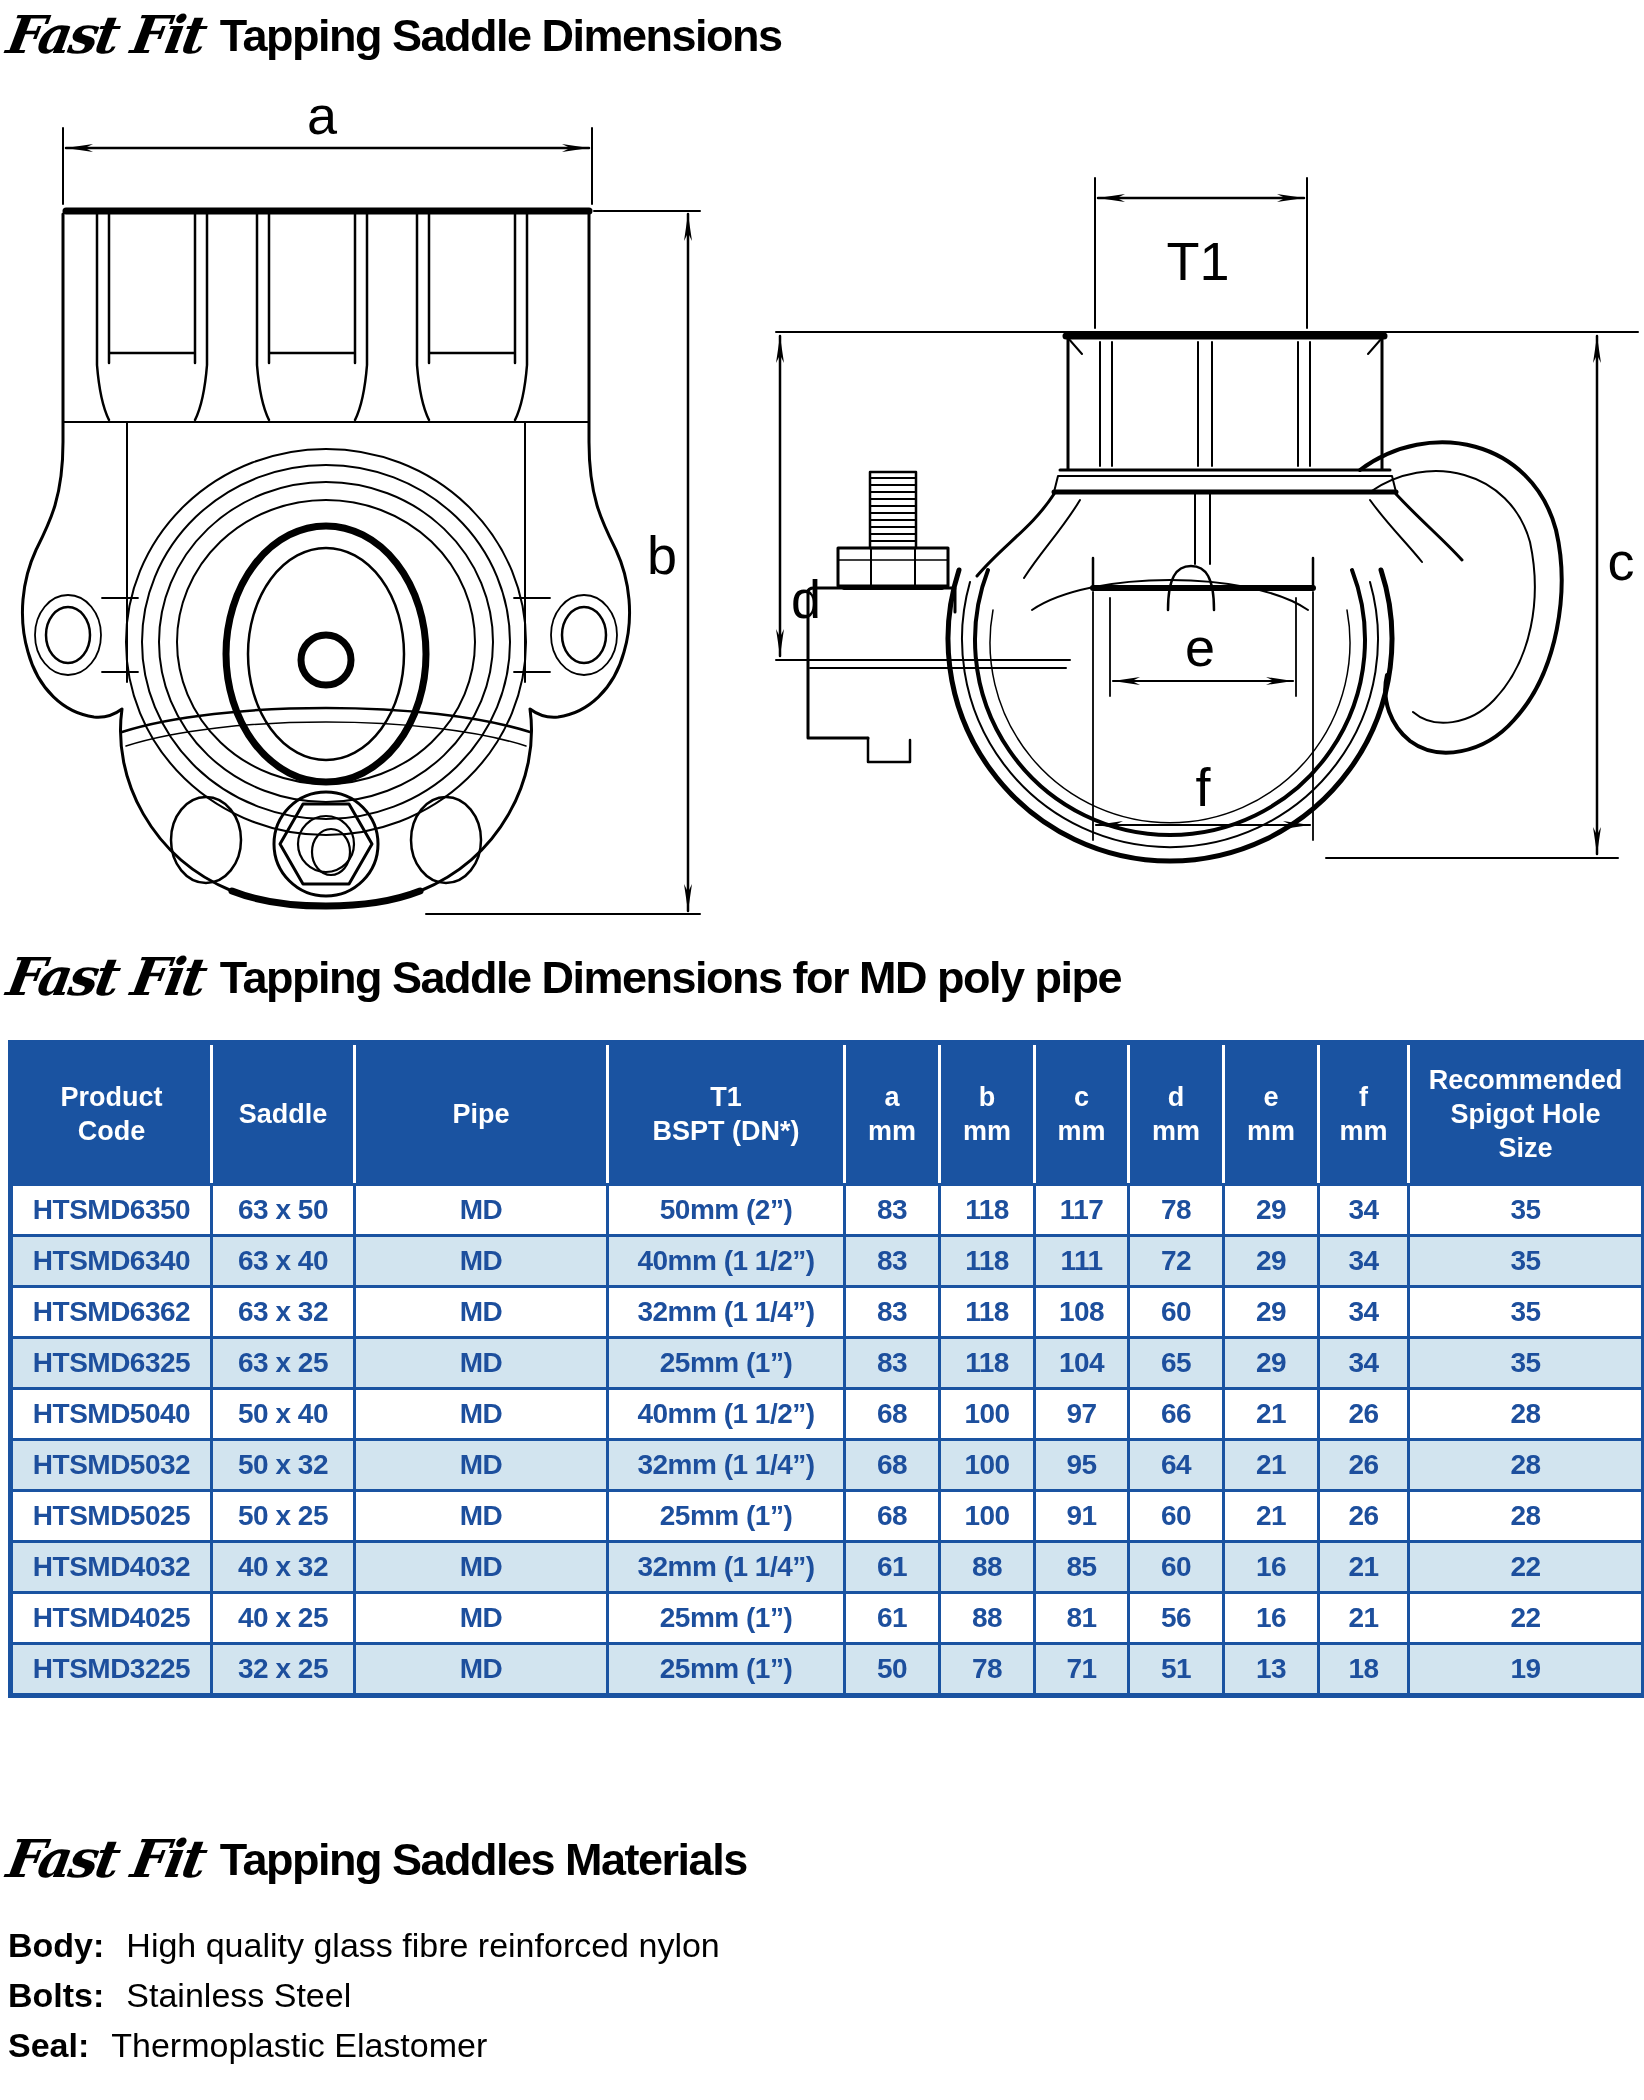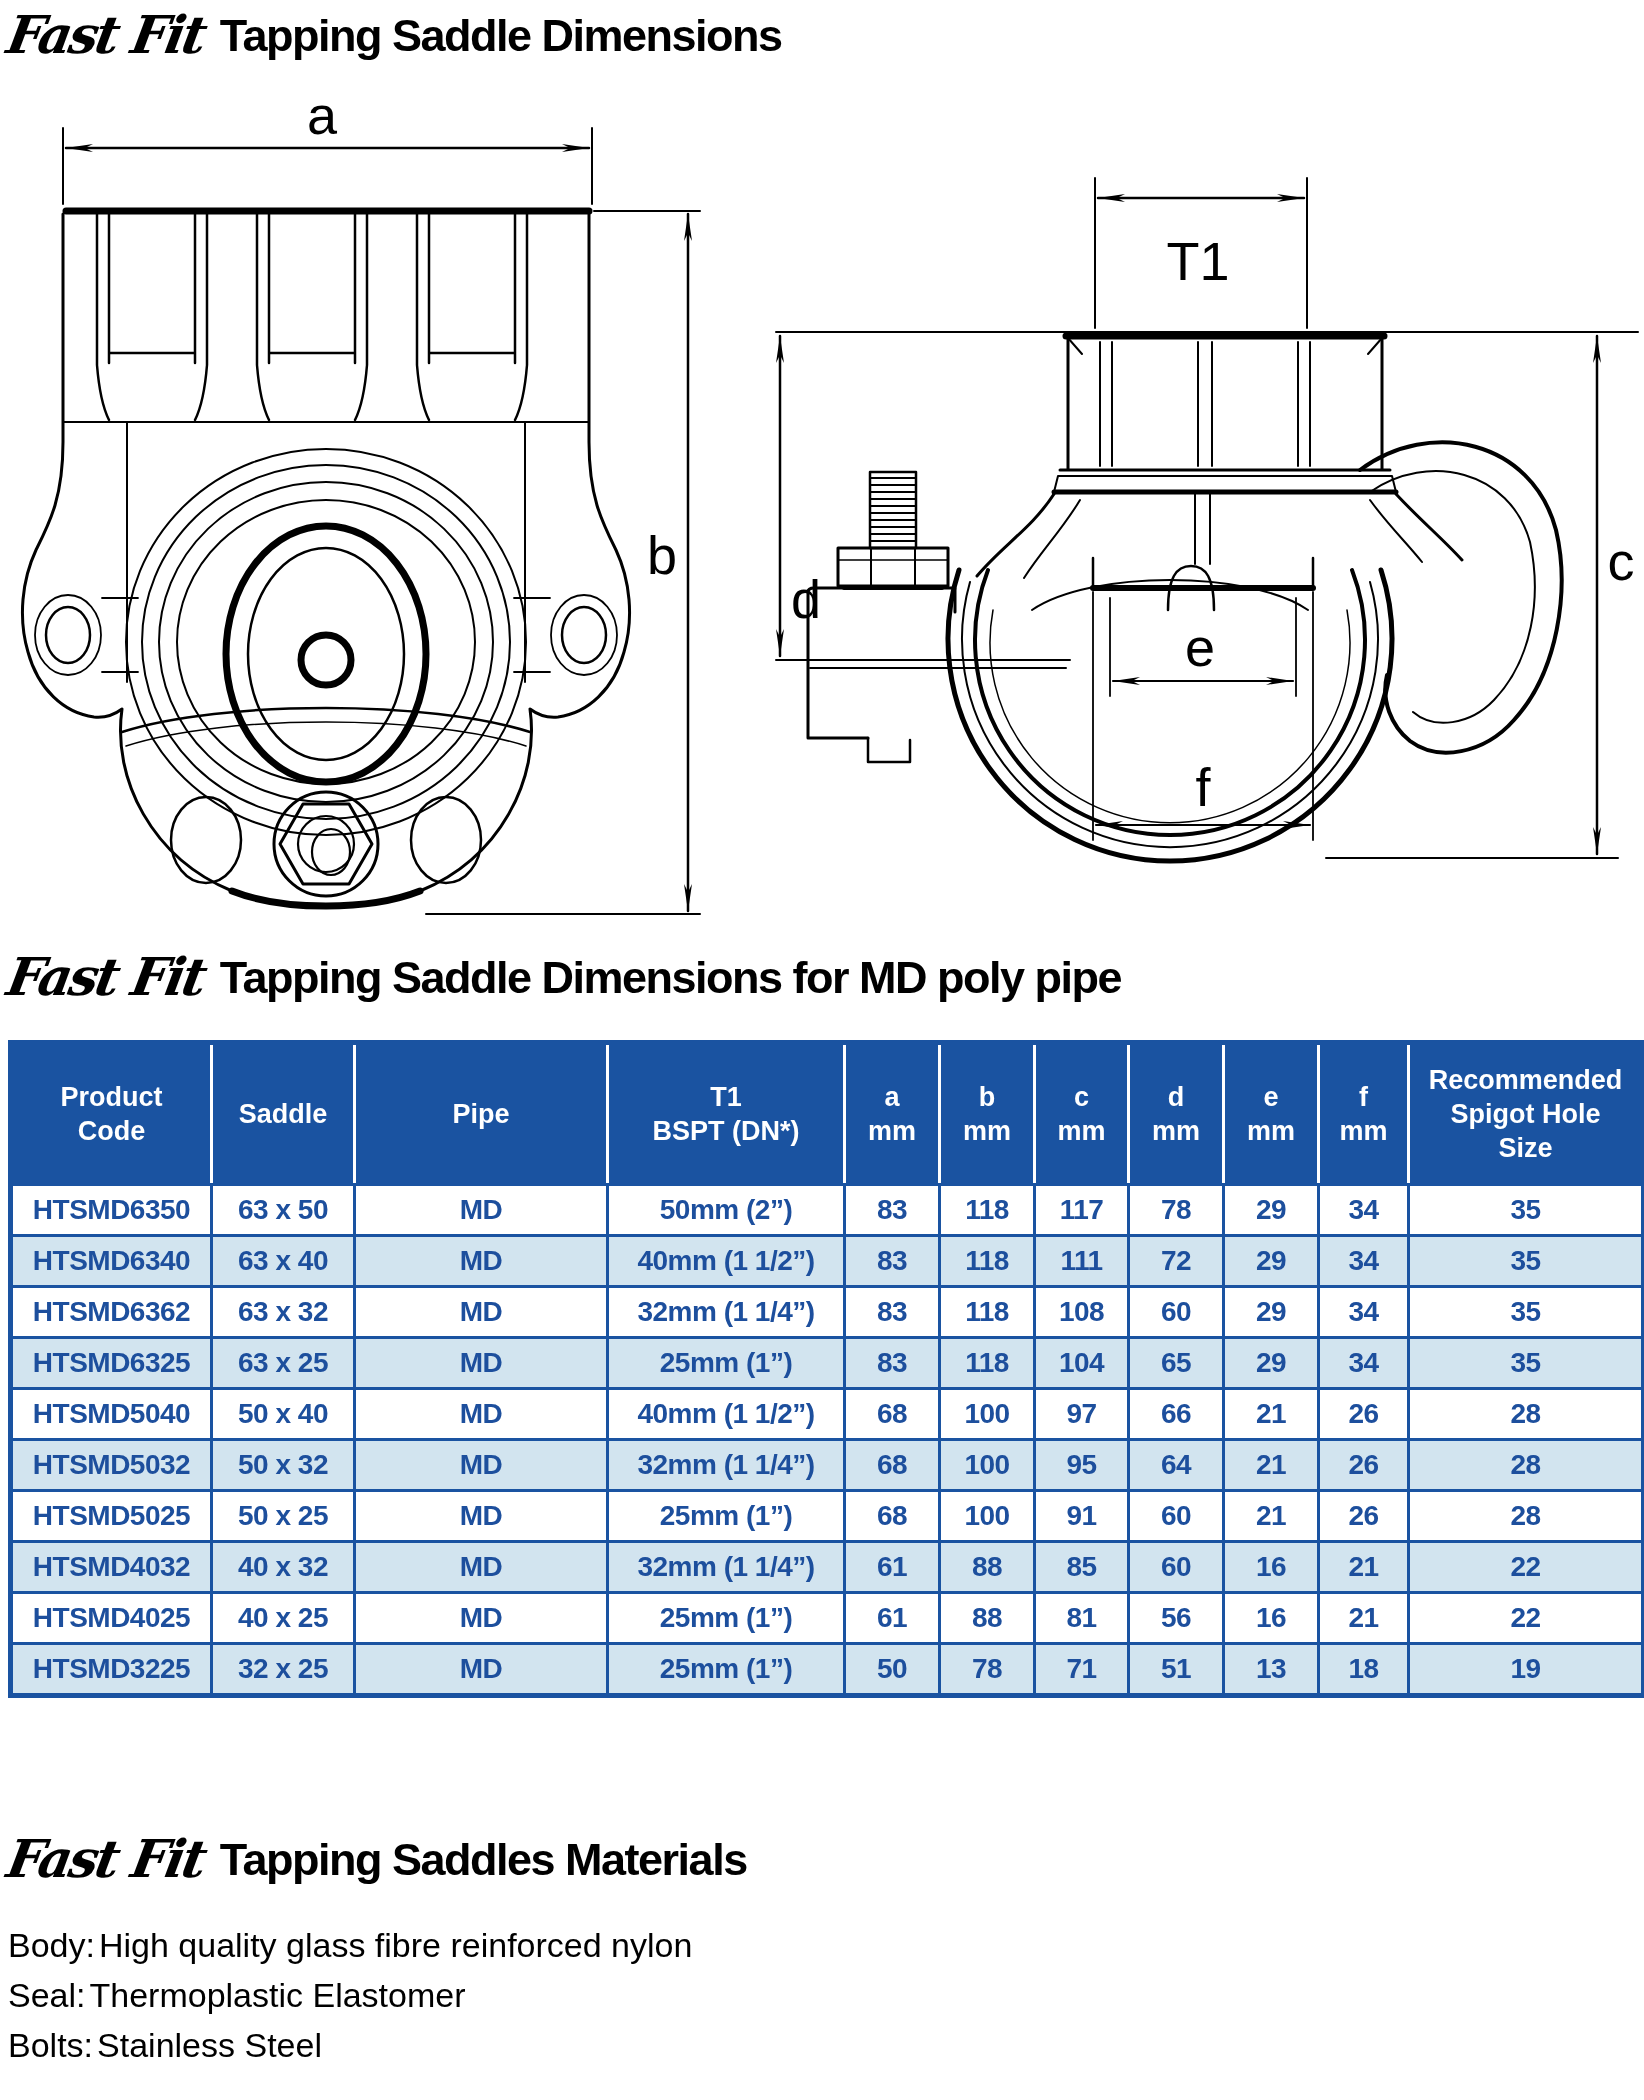--- a/index.html
+++ b/index.html
@@ -23,21 +23,21 @@
   #dim-table th:first-child{border-left:none;}
   #dim-table td{color:#1d4f9d;font-weight:bold;font-size:28px;letter-spacing:-0.5px;
         text-align:center;vertical-align:middle;height:48px;background:#fff;
         border-left:3px solid #1a53a1;border-top:3px solid #1a53a1;padding:0;}
   #dim-table td:first-child{border-left:none;}
   #dim-table tbody tr:nth-child(even) td{background:#d2e4ef;}
 
   
   #materials{position:absolute;left:8px;top:1926px;font-size:34px;color:#000;}
   #materials .mat-line{margin-bottom:11px;white-space:nowrap;}
-  #materials .mat-label{font-weight:normal;margin-right:4px;}
+  #materials .mat-label{font-weight:bold;margin-right:22px;}
 
   
   .drawing{position:absolute;}
   .drawing text{font-family:"Liberation Sans",sans-serif;font-size:54px;fill:#000;
         text-anchor:middle;stroke:none;}
 </style>
 </head>
 <body>
 
 <div id="page">
@@ -351,20 +351,20 @@
 
   <div class="sec-title" style="top:1828px;">
     <span class="brand">Fast Fit</span><span class="rest">Tapping Saddles Materials</span>
   </div>
 
   <div id="materials">
     <div class="mat-line">
       <span class="mat-label">Body:</span><span>High quality glass fibre reinforced nylon</span>
     </div>
     <div class="mat-line">
+      <span class="mat-label">Bolts:</span><span>Stainless Steel</span>
+    </div>
+    <div class="mat-line">
       <span class="mat-label">Seal:</span><span>Thermoplastic Elastomer</span>
     </div>
-    <div class="mat-line">
-      <span class="mat-label">Bolts:</span><span>Stainless Steel</span>
-    </div>
   </div>
 
 </div>
 
 </body></html>

